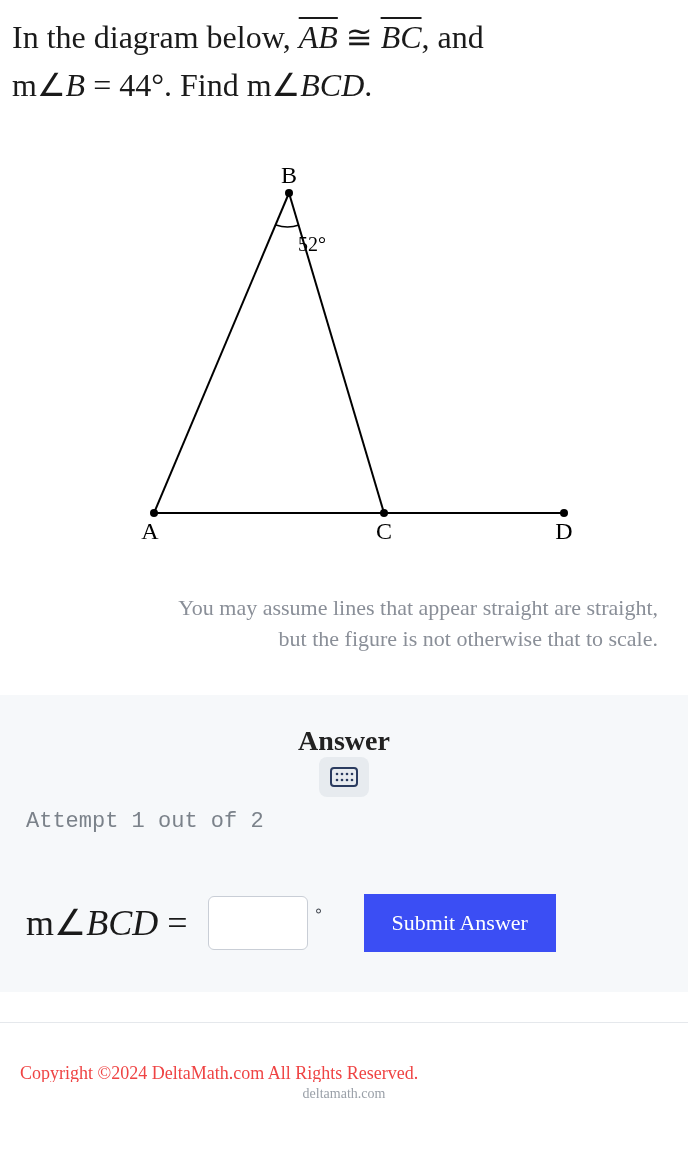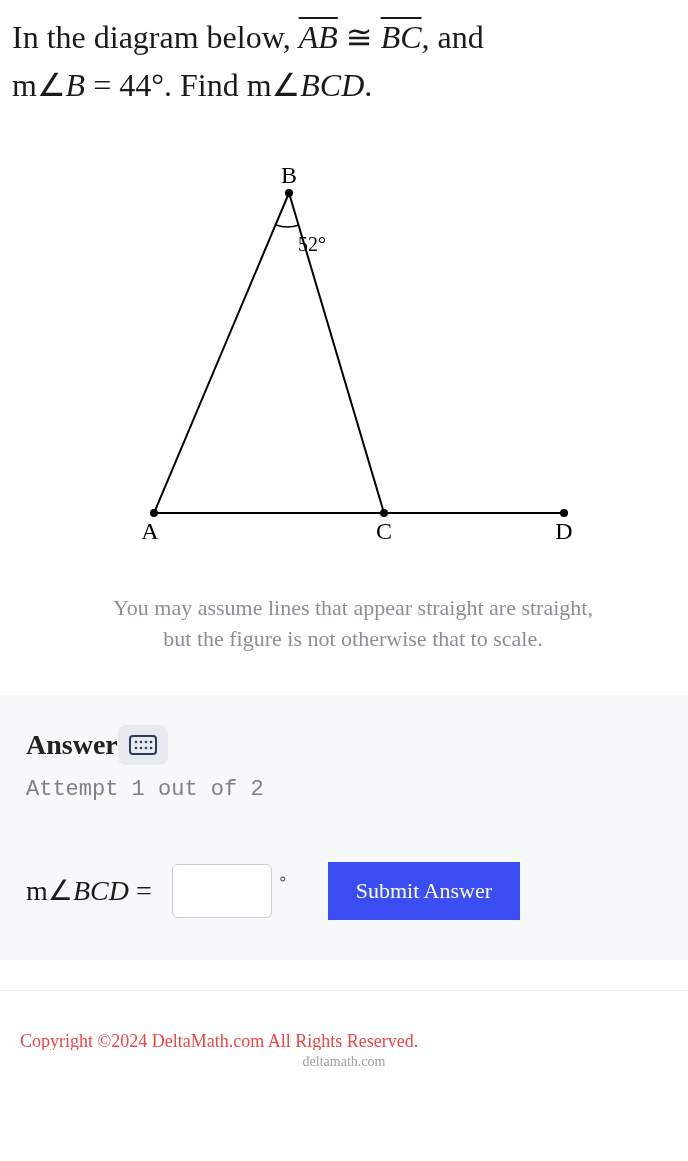--- a/index.html
+++ b/index.html
@@ -22,36 +22,37 @@
   }
   .math-it { font-style: italic; font-family: 'Times New Roman', serif; }
   .diagram-wrap {
     width: 100%;
     display: flex;
     justify-content: center;
     padding: 50px 0 20px 0;
   }
   svg.diagram { display: block; }
   .note {
-    text-align: center;
+    text-align: right;
     color: #8a8f98;
     font-size: 22px;
     font-family: Georgia, serif;
     padding: 10px 30px 40px 48px;
     line-height: 1.4;
   }
   .answer-panel {
     background: #f6f8fa;
     padding: 30px 26px 40px 26px;
     margin: 0;
   }
   .answer-header {
     display: flex;
-    justify-content: flex-start;
-    align-items: center;
+    justify-content: center;
+    align-items: center;
+    flex-direction: column;
   }
   .answer-title {
     font-family: Georgia, serif;
     font-weight: bold;
     font-size: 28px;
     color: #222;
   }
   .kbd-btn {
     width: 50px;
     height: 40px;
@@ -68,21 +69,21 @@
     font-size: 22px;
     margin-top: 12px;
   }
   .answer-row {
     display: flex;
     align-items: center;
     gap: 20px;
     margin-top: 60px;
   }
   .answer-label {
-    font-size: 28px;
+    font-size: 36px;
     font-family: 'Times New Roman', serif;
   }
   .input-wrap {
     display: flex;
     align-items: center;
     gap: 6px;
   }
   .ans-input {
     width: 100px;
     height: 54px;

